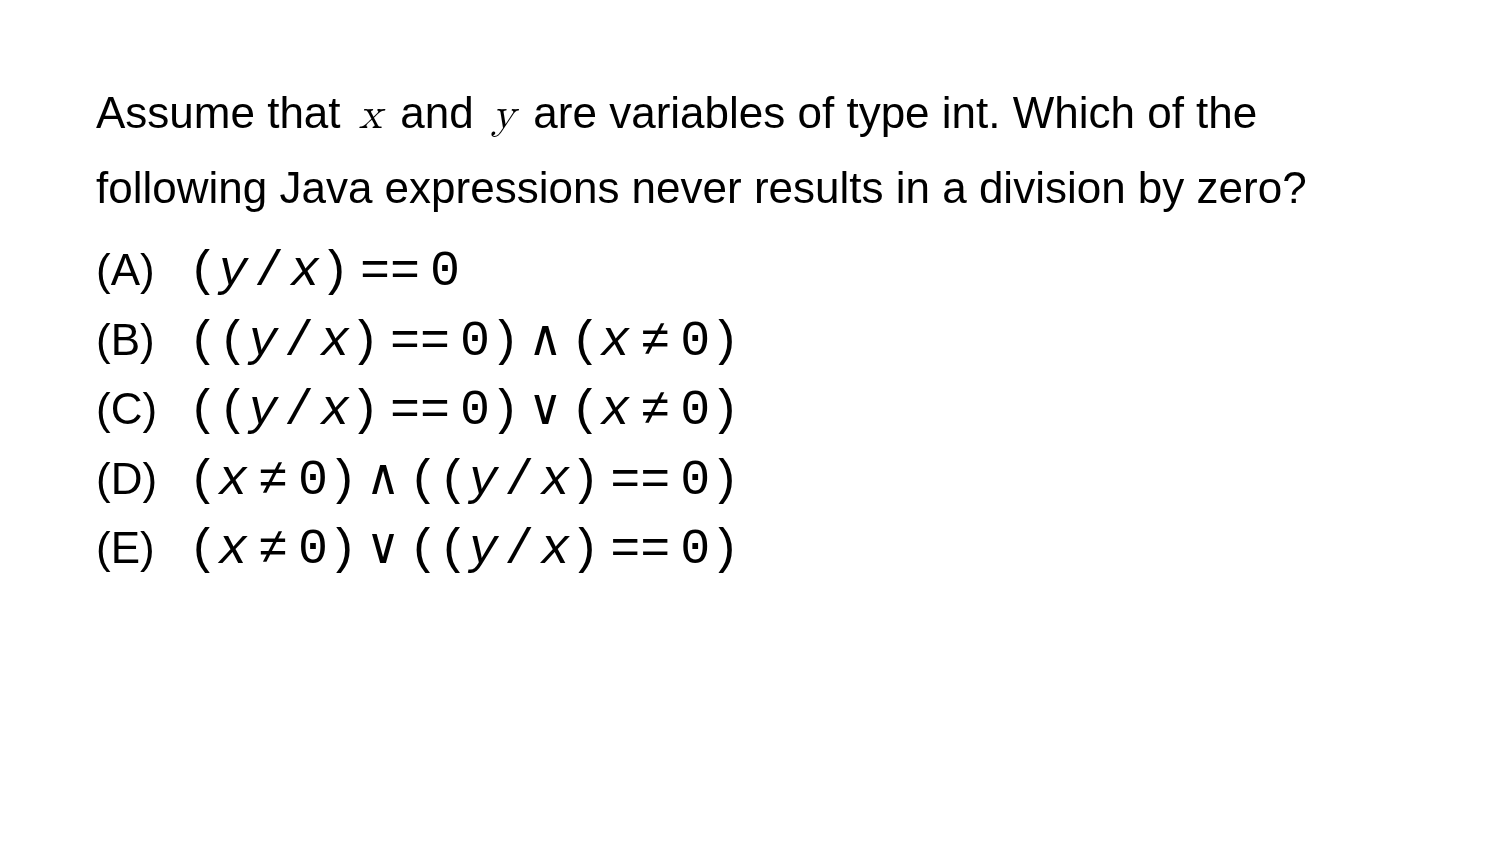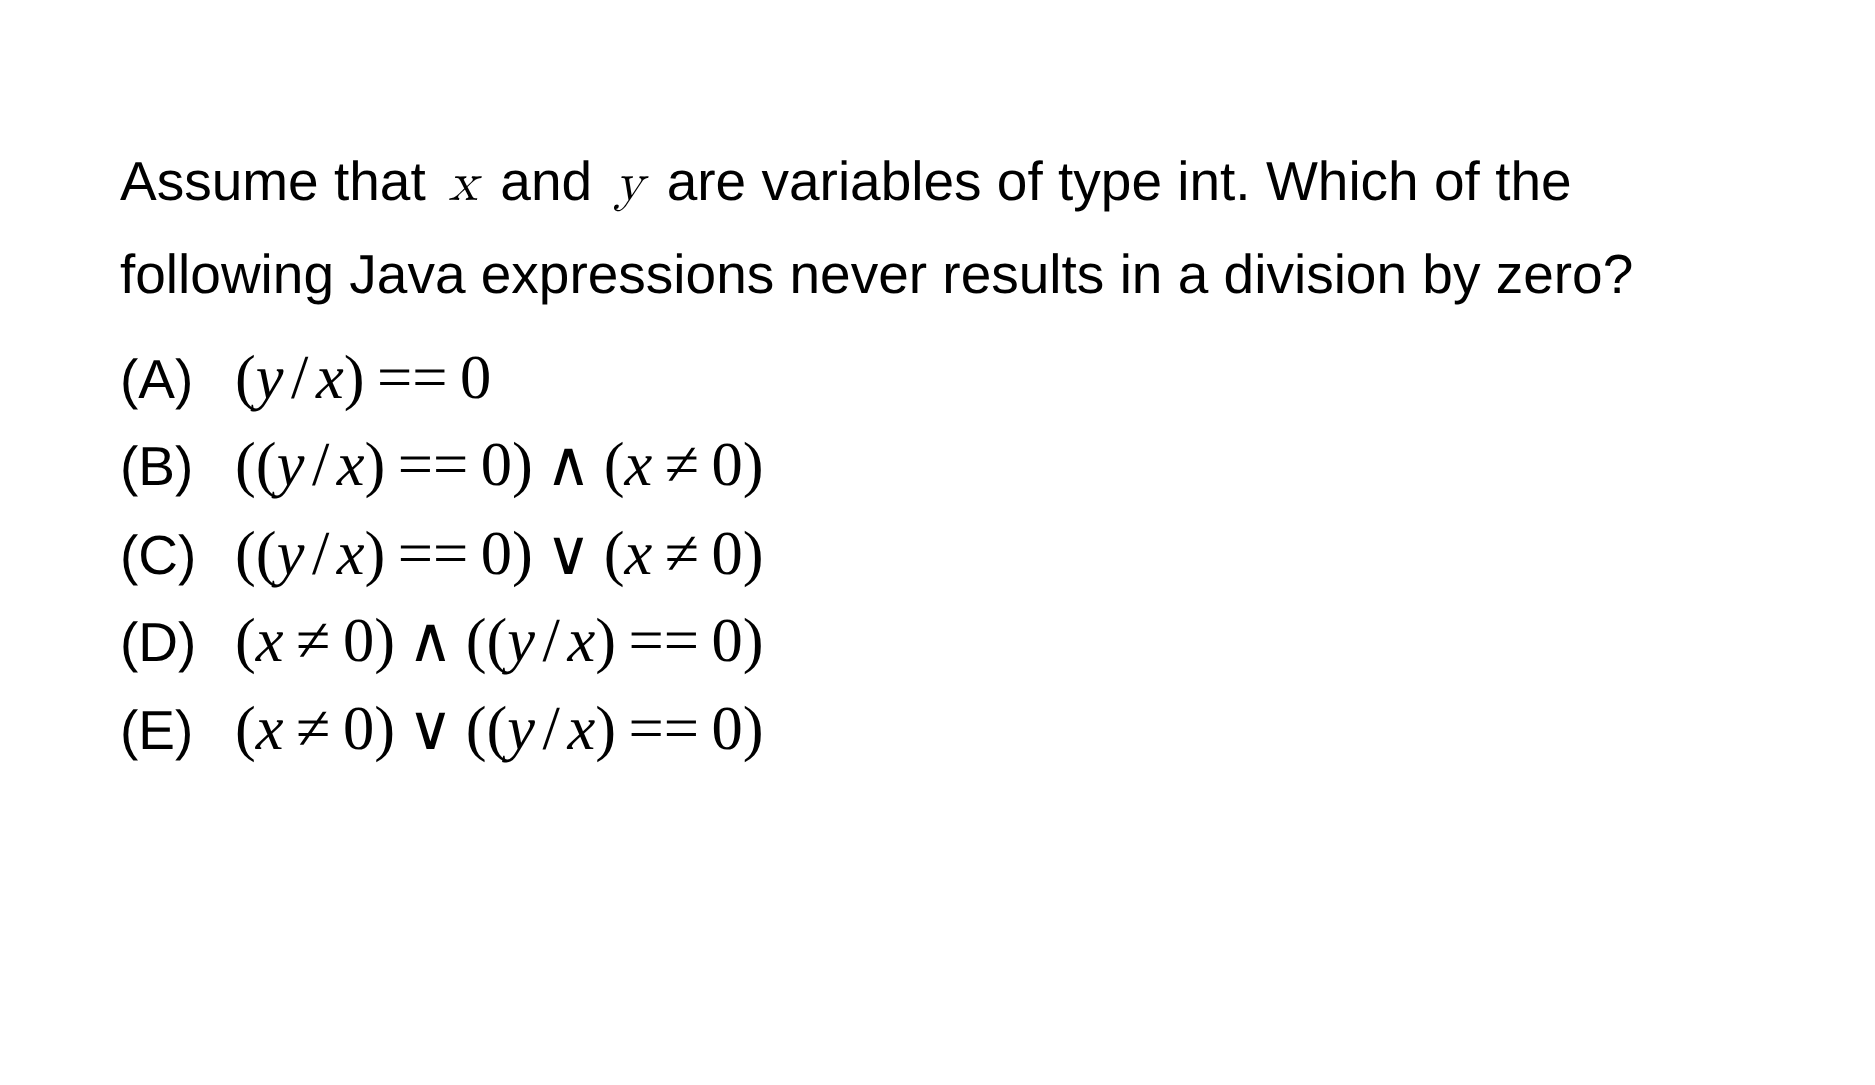--- a/index.html
+++ b/index.html
@@ -5,21 +5,21 @@
   html, body {
     margin: 0;
     padding: 0;
     width: 1500px;
     height: 868px;
     background: #ffffff;
     font-family: Arial, Helvetica, sans-serif;
     color: #000000;
   }
   .container {
-    padding: 110px 96px 0 96px;
+    padding: 77px 96px 0 96px;
     box-sizing: border-box;
     width: 100%;
   }
   .question {
     font-size: 44px;
     line-height: 1.65;
     margin-bottom: 12px;
   }
   .mathvar {
     font-family: "Latin Modern Math", "Cambria Math", "STIX Two Math", Georgia, serif;
@@ -35,21 +35,21 @@
     align-items: baseline;
     white-space: nowrap;
   }
   .option-label {
     font-size: 44px;
     line-height: 1.55;
     margin-right: 12px;
     min-width: 80px;
   }
   .option-math {
-    font-family: Liberation Serif, serif;
+    font-family: Liberation Mono, monospace;
     font-size: 50px;
     line-height: 1.35;
     font-weight: 500;
   }
   .mi { font-style: italic; }
   .mn { font-style: normal; }
   .mo { font-style: normal; padding: 0 6px; }
   .mo-rel { font-style: normal; padding: 0 10px; }
   .paren { font-style: normal; }
 </style>

